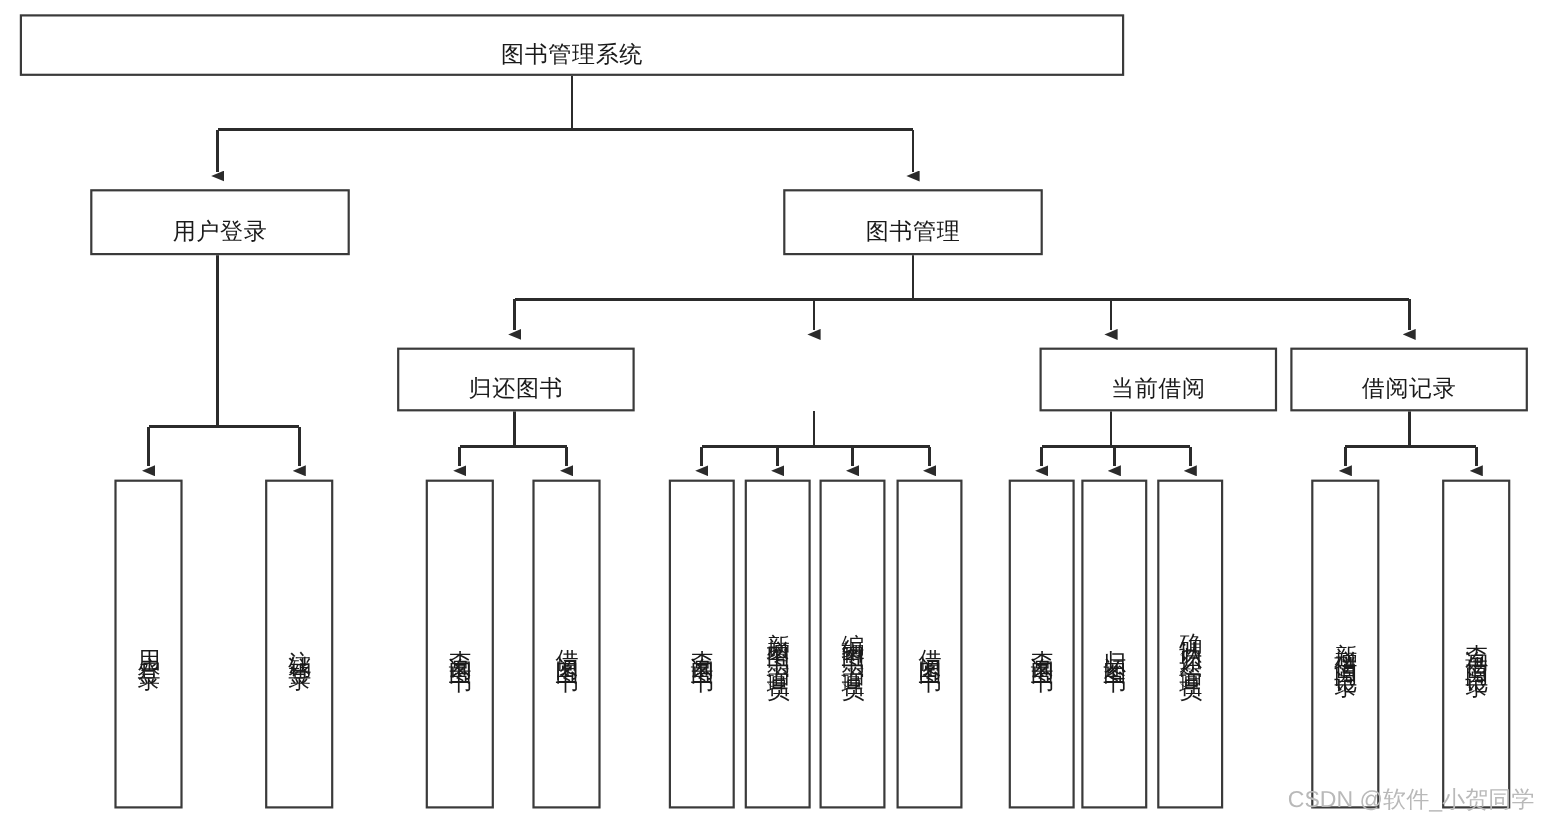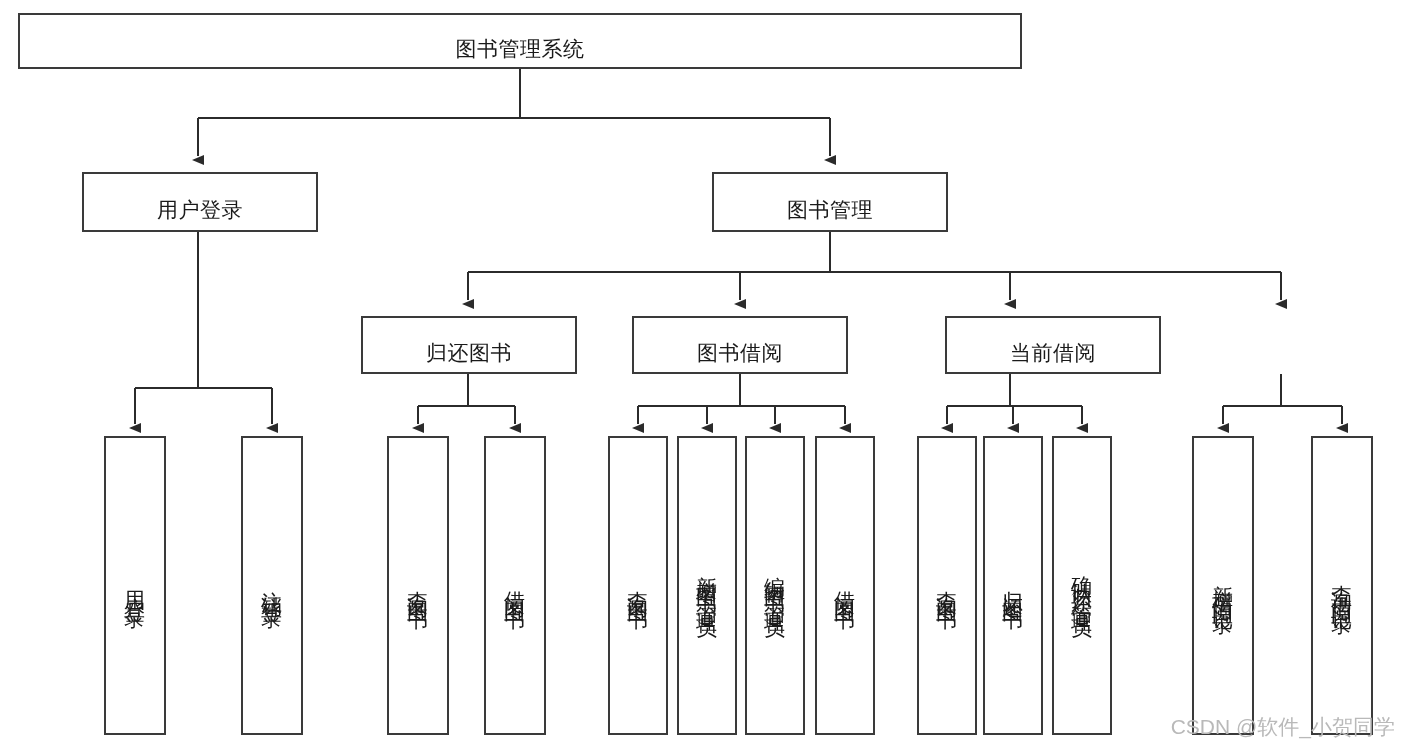--- a/index.html
+++ b/index.html
@@ -126,25 +126,25 @@
   <div class="node-box horizontal" style="left:82px; top:172px; width:236px; height:60px;">
     <span class="htext">用户登录</span>
   </div>
   <div class="node-box horizontal" style="left:712px; top:172px; width:236px; height:60px;">
     <span class="htext">图书管理</span>
   </div>
 
   <div class="node-box horizontal" style="left:361px; top:316px; width:216px; height:58px;">
     <span class="htext">归还图书</span>
   </div>
-  <div class="node-box horizontal" style="left:632px; top:316px; width:216px; height:58px;">
-    <span class="htext">图书借阅</span>
-  </div>
   <div class="node-box horizontal" style="left:945px; top:316px; width:216px; height:58px;">
     <span class="htext">当前借阅</span>
+  </div>
+  <div class="node-box horizontal" style="left:1173px; top:316px; width:216px; height:58px;">
+    <span class="htext">借阅记录</span>
   </div>
 
   <div class="node-box vertical" style="left:104px; top:436px; width:62px; height:299px;">
     <span class="vtext">用户登录</span>
   </div>
   <div class="node-box vertical" style="left:241px; top:436px; width:62px; height:299px;">
     <span class="vtext">注销登录</span>
   </div>
 
   <div class="node-box vertical" style="left:387px; top:436px; width:62px; height:299px;">

